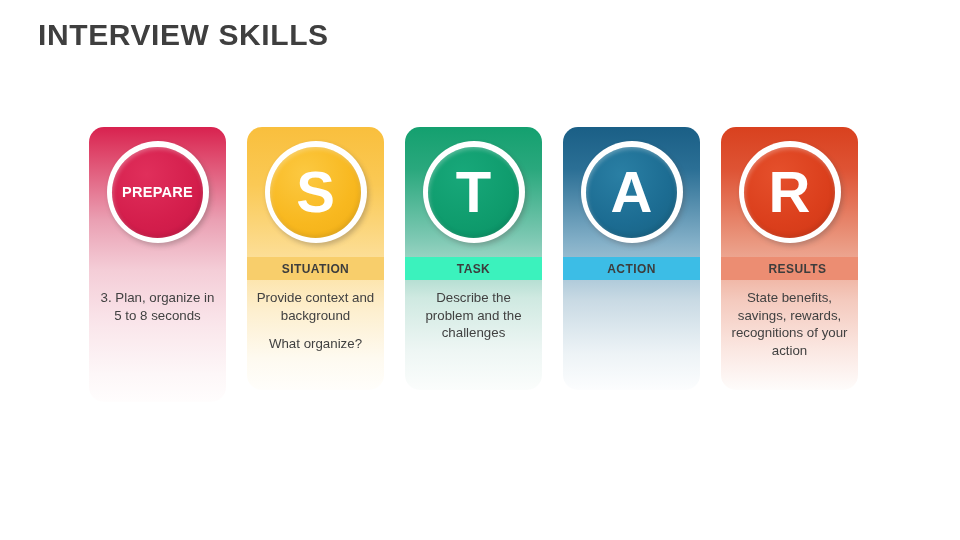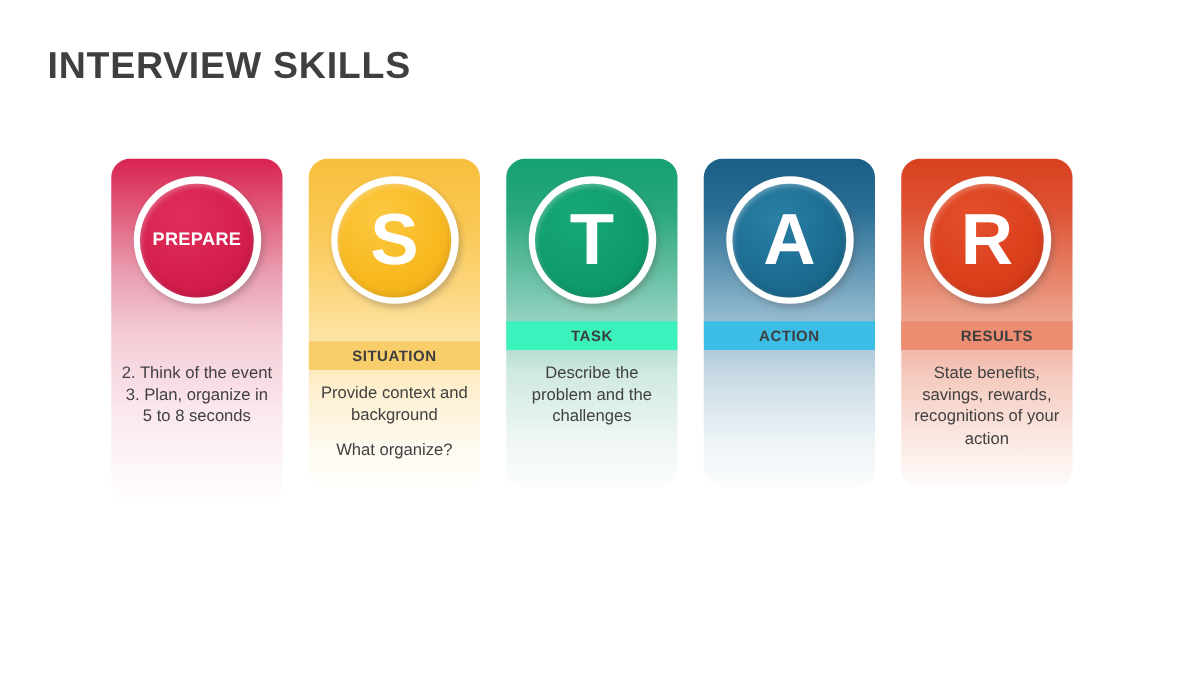--- a/index.html
+++ b/index.html
@@ -18,21 +18,21 @@
   #slide {
     position: absolute;
     inset: 0;
     background: #ffffff;
   }
 
   
   #page-title {
     position: absolute;
     left: 38px;
-    top: 36px;
+    top: 18px;
     font-size: 30px;
     font-weight: bold;
     letter-spacing: 0.6px;
     color: #3f3f3f;
     white-space: nowrap;
   }
 
   
   #cards {
     position: absolute;
@@ -169,21 +169,21 @@
   .circle-inner.task {
     background: radial-gradient(circle at 38% 30%, #18a87a 0%, #0f9c6d 58%, #0a9065 100%);
   }
   .circle-inner.action {
     background: radial-gradient(circle at 38% 30%, #2a7fa4 0%, #1c6c92 58%, #17607f 100%);
   }
   .circle-inner.results {
     background: radial-gradient(circle at 38% 30%, #e5502c 0%, #db3f1c 58%, #cf3716 100%);
   }
 
-  .band.situation { background: #f8ce6b; margin-top: 16px; }
+  .band.situation { background: #f8ce6b; }
   .band.task      { background: #3bf2bd; }
   .band.action    { background: #3cbde6; }
   .band.results   { background: #ec8d72; padding-left: 16px; }
 </style>
 </head>
 <body>
 
 <div id="slide">
 
   <div id="page-title">INTERVIEW SKILLS</div>
@@ -193,21 +193,20 @@
     <div class="card prepare">
       <div class="circle-wrap">
         <div class="circle">
           <div class="circle-inner prepare">
             <span class="circle-word">PREPARE</span>
           </div>
         </div>
       </div>
       <div class="band empty"></div>
       <div class="body-text">
-        <p style="margin-top:0">2. Think of the event</p>
         <p style="margin-top:0">3. Plan, organize in 5 to 8 seconds</p>
       </div>
     </div>
 
     <div class="card situation">
       <div class="circle-wrap">
         <div class="circle">
           <div class="circle-inner situation">
             <span class="circle-letter">S</span>
           </div>

